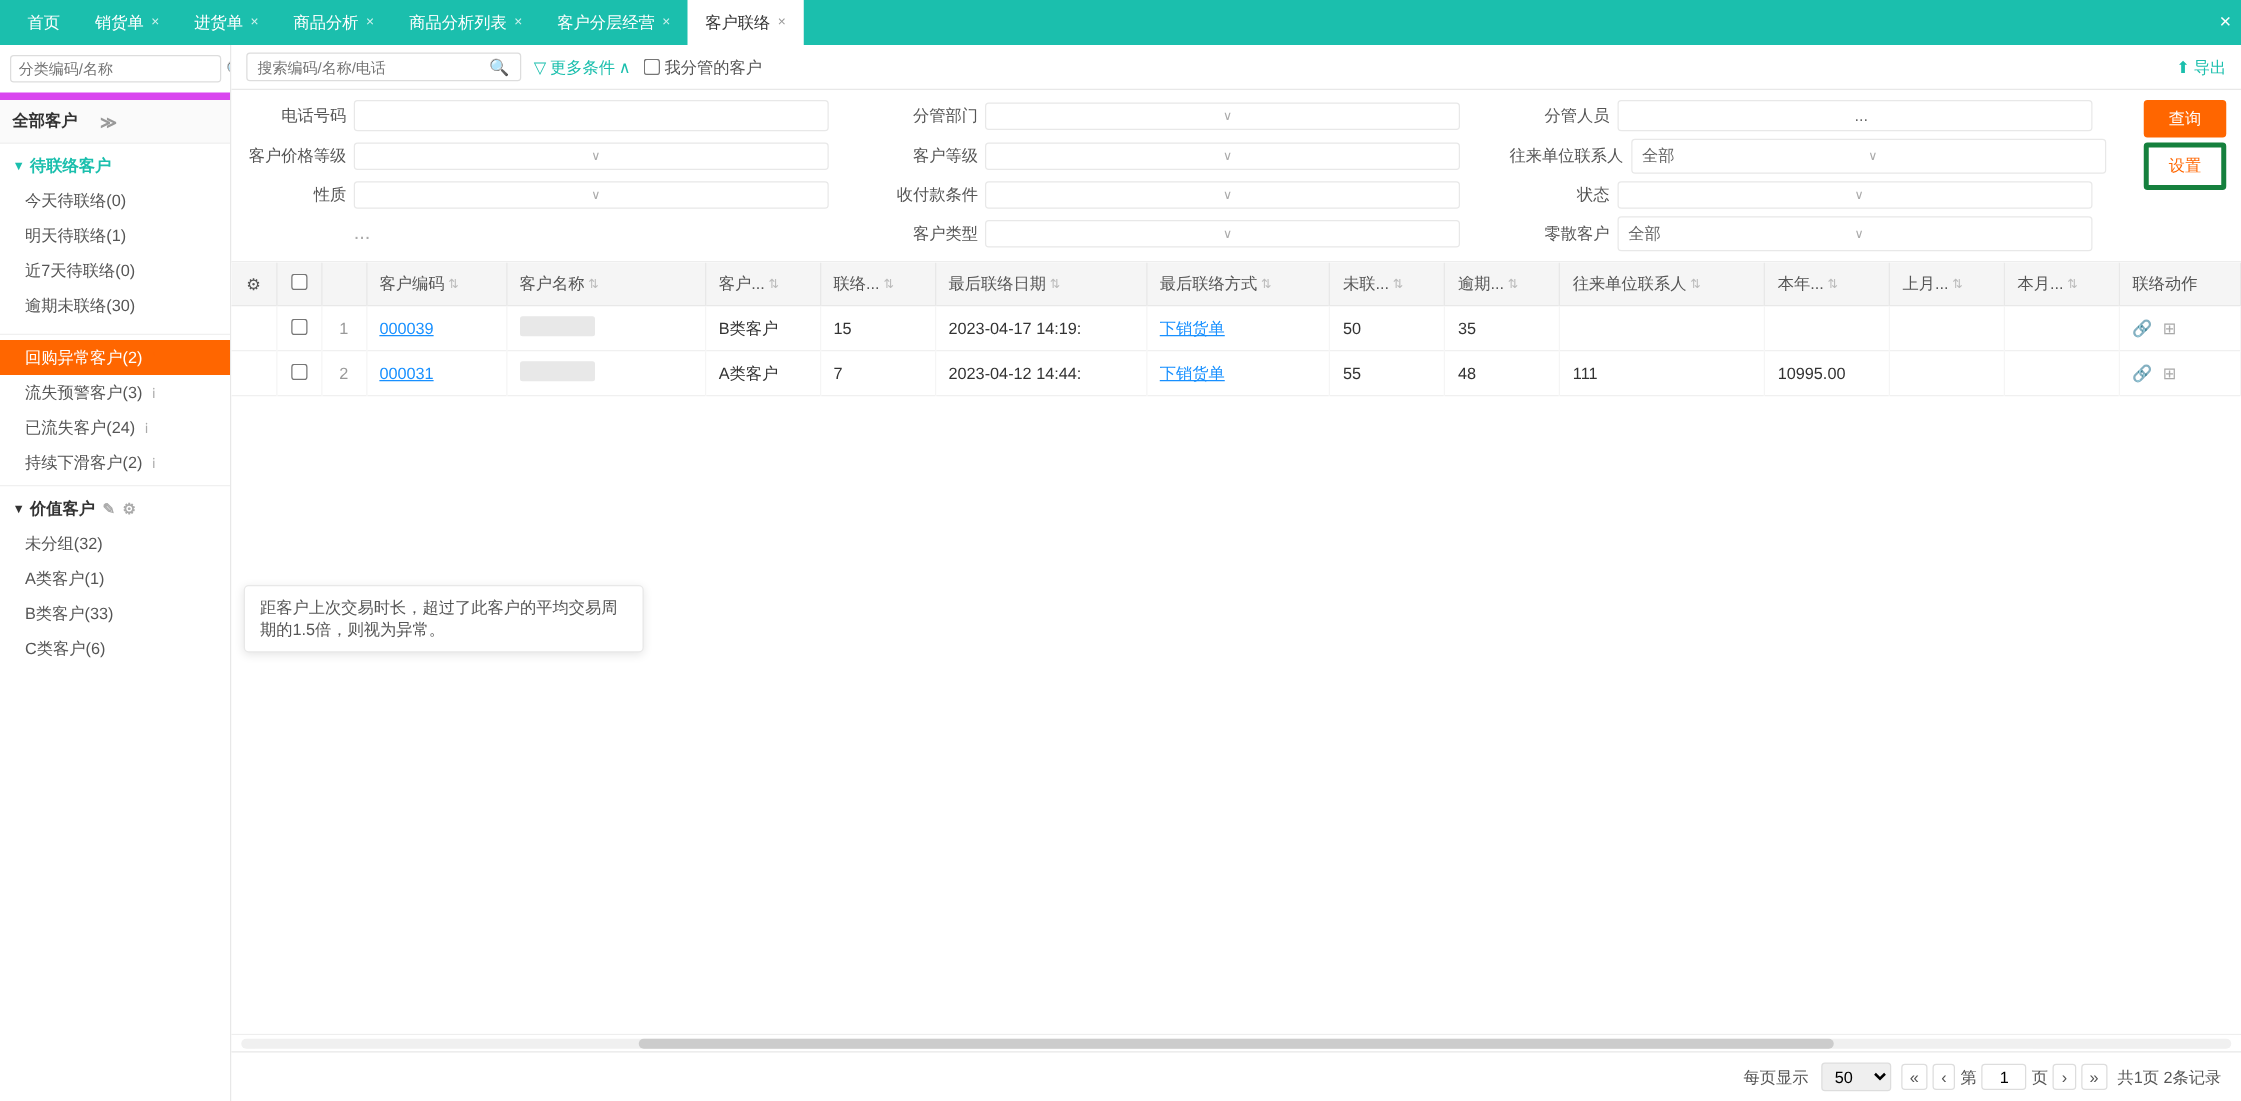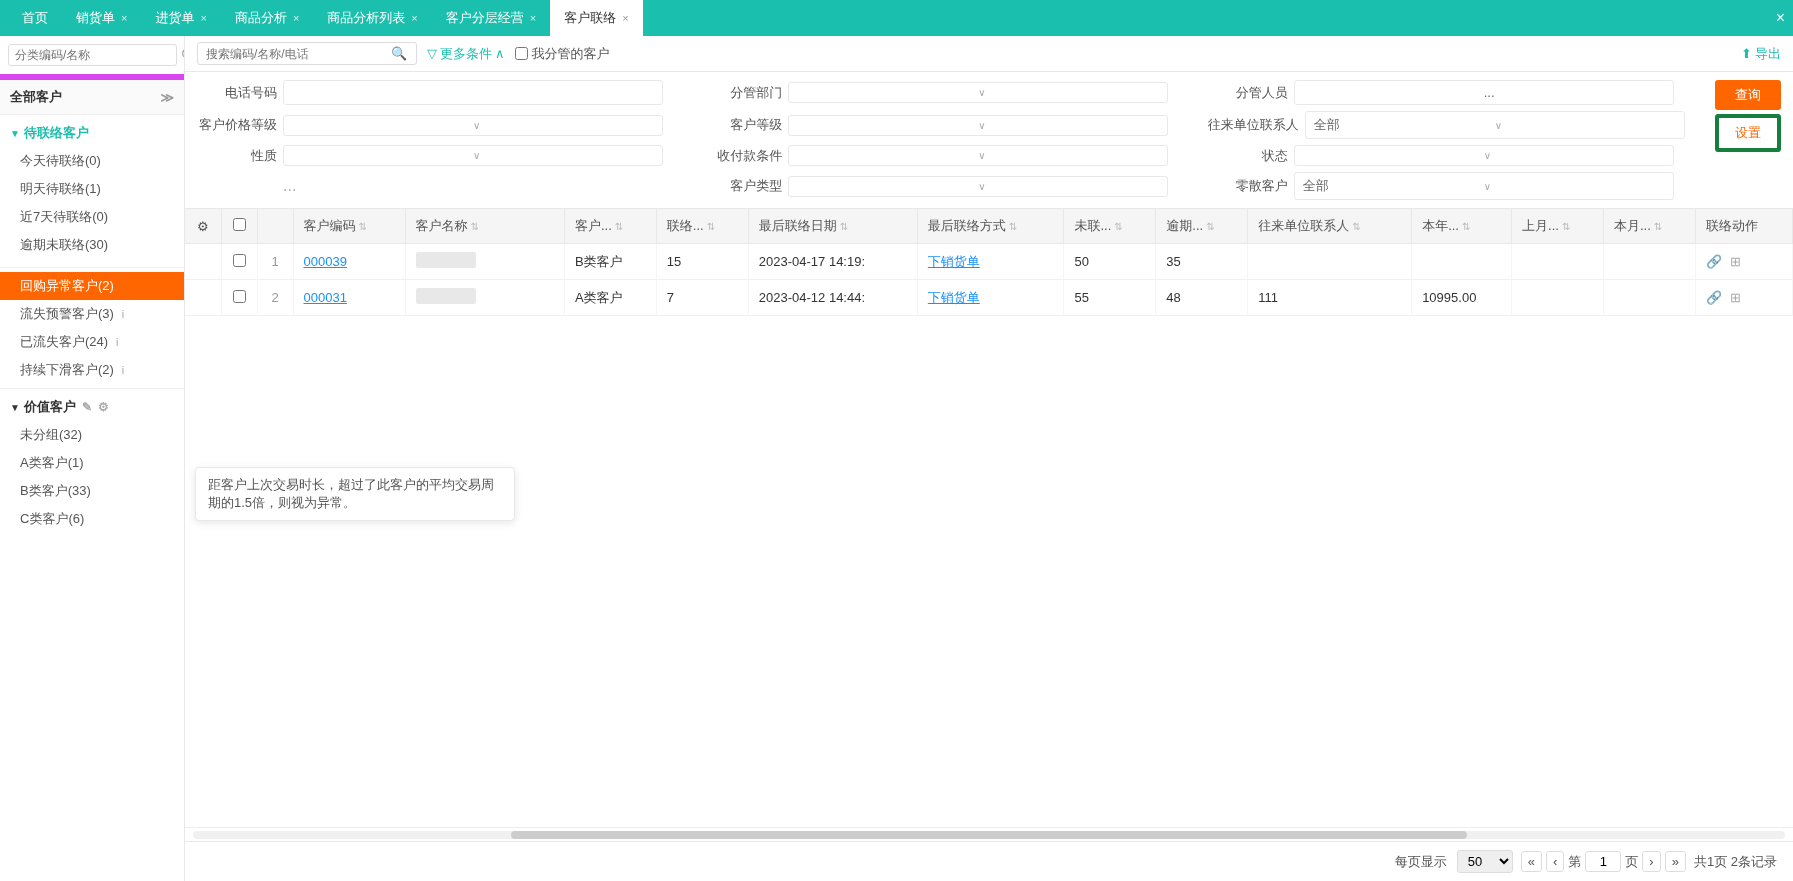--- a/index.html
+++ b/index.html
@@ -78,23 +78,24 @@
       margin-left: 4px;
       color: #999;
       cursor: pointer;
     }
     .sidebar-section-header {
       padding: 8px 10px;
       font-weight: bold;
       color: #333;
       display: flex;
       align-items: center;
-      justify-content: space-between;
+      justify-content: flex-start;
       background: #fafafa;
       border-bottom: 1px solid #f0f0f0;
+      gap: 18px;
     }
     .sidebar-section-header .collapse-icon {
       color: #999;
       cursor: pointer;
     }
     .sidebar-group {
       padding: 4px 0;
     }
     .sidebar-group-header {
       padding: 5px 10px;

